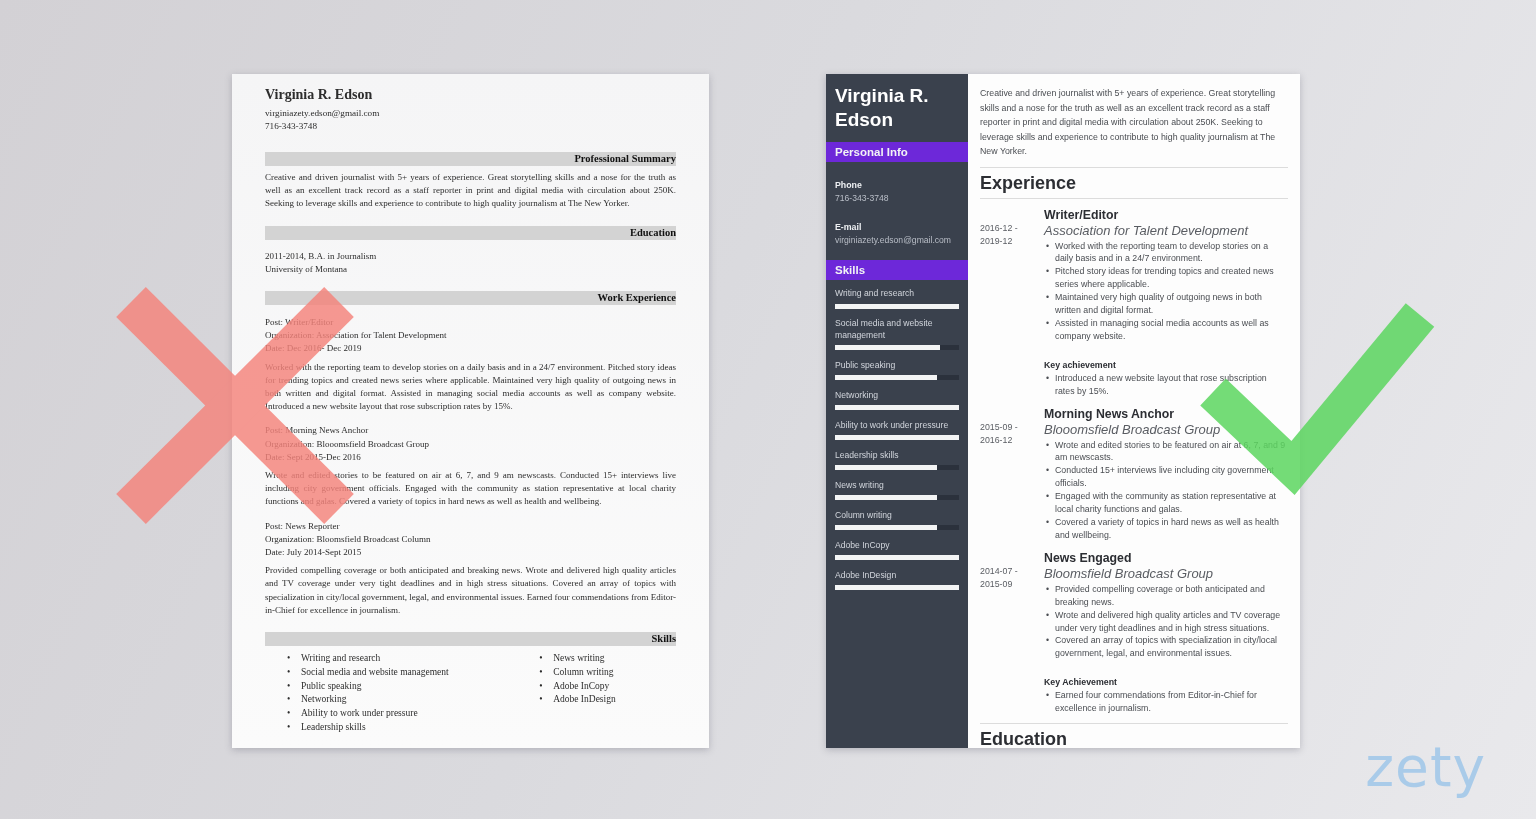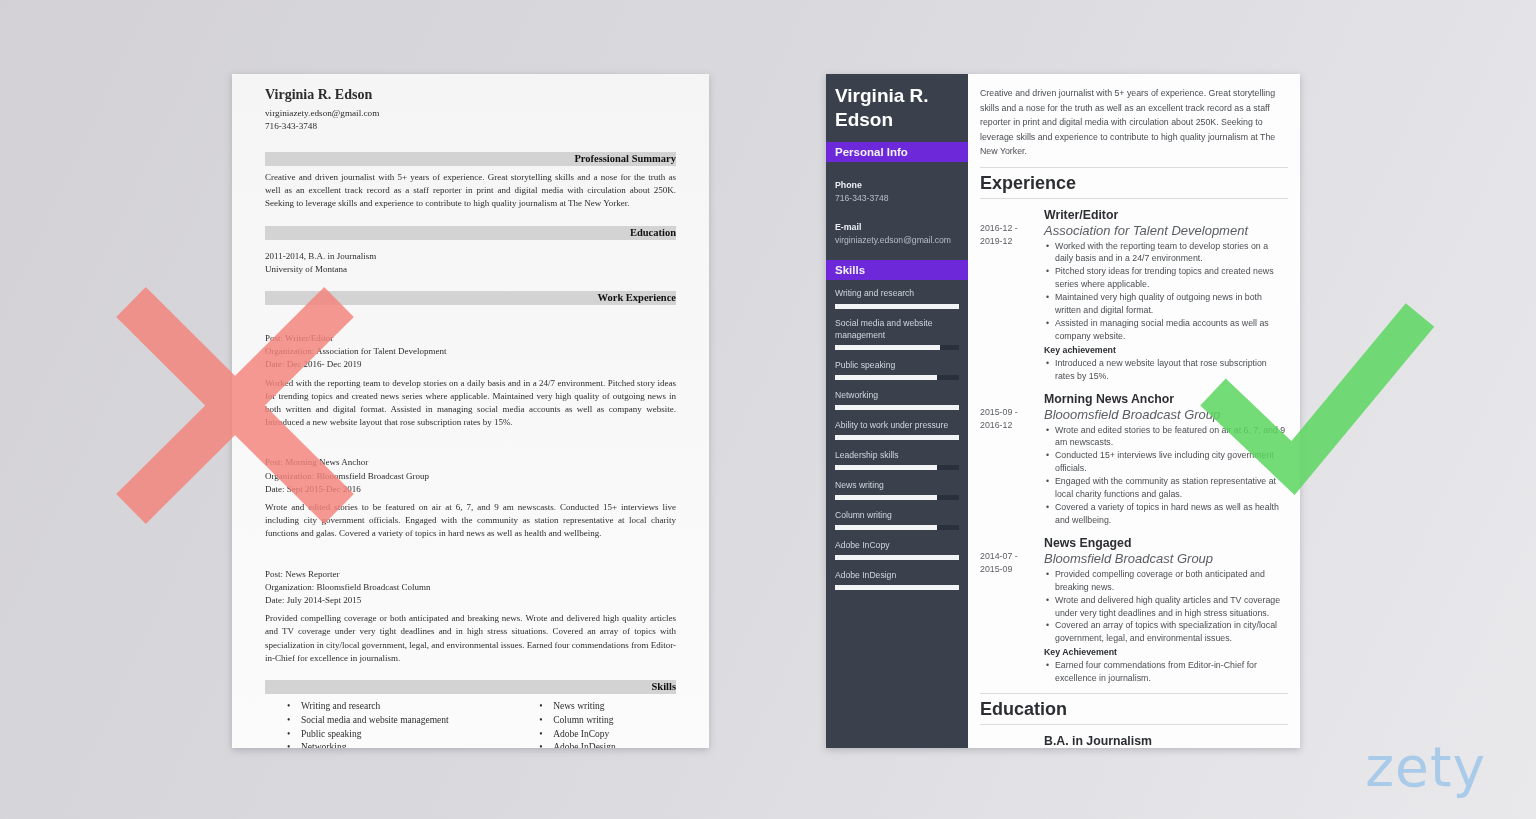--- a/index.html
+++ b/index.html
@@ -19,21 +19,21 @@
   .lr-name { font-size:14px; font-weight:bold; margin:0 0 4px; }
   .lr-contact { font-size:9.2px; line-height:12.5px; }
   .lr-strip {
     background:#d3d3d3; color:#111; text-align:right; font-weight:bold;
     font-size:10.5px; line-height:14px; height:14px; margin-top:15px;
   }
   .lr-strip.first { margin-top:20px; }
   .lr-body { font-size:9px; line-height:13.2px; text-align:justify; margin-top:5px; }
   .lr-line { font-size:9px; line-height:13.2px; }
   .lr-edu { margin-top:10px; }
-  .lr-job { margin-top:27px; }
+  .lr-job { margin-top:11px; }
   .lr-skills { display:flex; margin-top:6px; }
   .lr-skills ul { margin:0; padding:0 0 0 22px; list-style:none; }
   .lr-skills .c1 { flex:0 0 56%; }
   .lr-skills .c2 { flex:1; }
   .lr-skills li { font-size:9.5px; line-height:13.8px; padding-left:14px; position:relative; }
   .lr-skills li::before { content:"•"; position:absolute; left:0; top:0; }
   
   .page-right {
     position:absolute; left:826px; top:74px; width:474px; height:674px;
     display:flex; box-shadow:0 2px 7px rgba(70,70,85,.28); overflow:hidden;
@@ -56,21 +56,21 @@
     border-top:1px solid #dcdcdc; border-bottom:1px solid #dcdcdc;
     padding:5px 0 4px; margin-top:8px;
   }
   .entry { display:grid; grid-template-columns:54px 1fr; column-gap:10px; margin-top:9px; }
   .dates { font-size:8.8px; color:#595c62; line-height:13px; padding-top:2px;margin-top:12px; }
   .jtitle { font-size:12.3px; font-weight:bold; color:#2c2e33; line-height:15px; }
   .jcompany { font-size:13px; font-style:italic; color:#595c62; margin:2px 0 3px; line-height:12px; }
   ul.bullets { margin:0; padding:0; list-style:none; }
   .bullets li { font-size:8.8px; line-height:12.9px; padding-left:11px; position:relative; }
   .bullets li::before { content:"•"; position:absolute; left:2px; top:0; }
-  .keylabel { font-size:8.8px; font-weight:bold; color:#2c2e33; line-height:13px; margin-top:1px; }
+  .keylabel { font-size:8.8px; font-weight:bold; color:#2c2e33; line-height:13px; margin-top:16px; }
   
   .marks { position:absolute; left:0; top:0; pointer-events:none; }
   .zety {
     position:absolute; right:50px; bottom:24px;
     font-family:"DejaVu Sans",sans-serif; font-size:55px; line-height:1;
     color:#a9cbe9; letter-spacing:1px;
   }
 </style>
 </head>
 <body>

